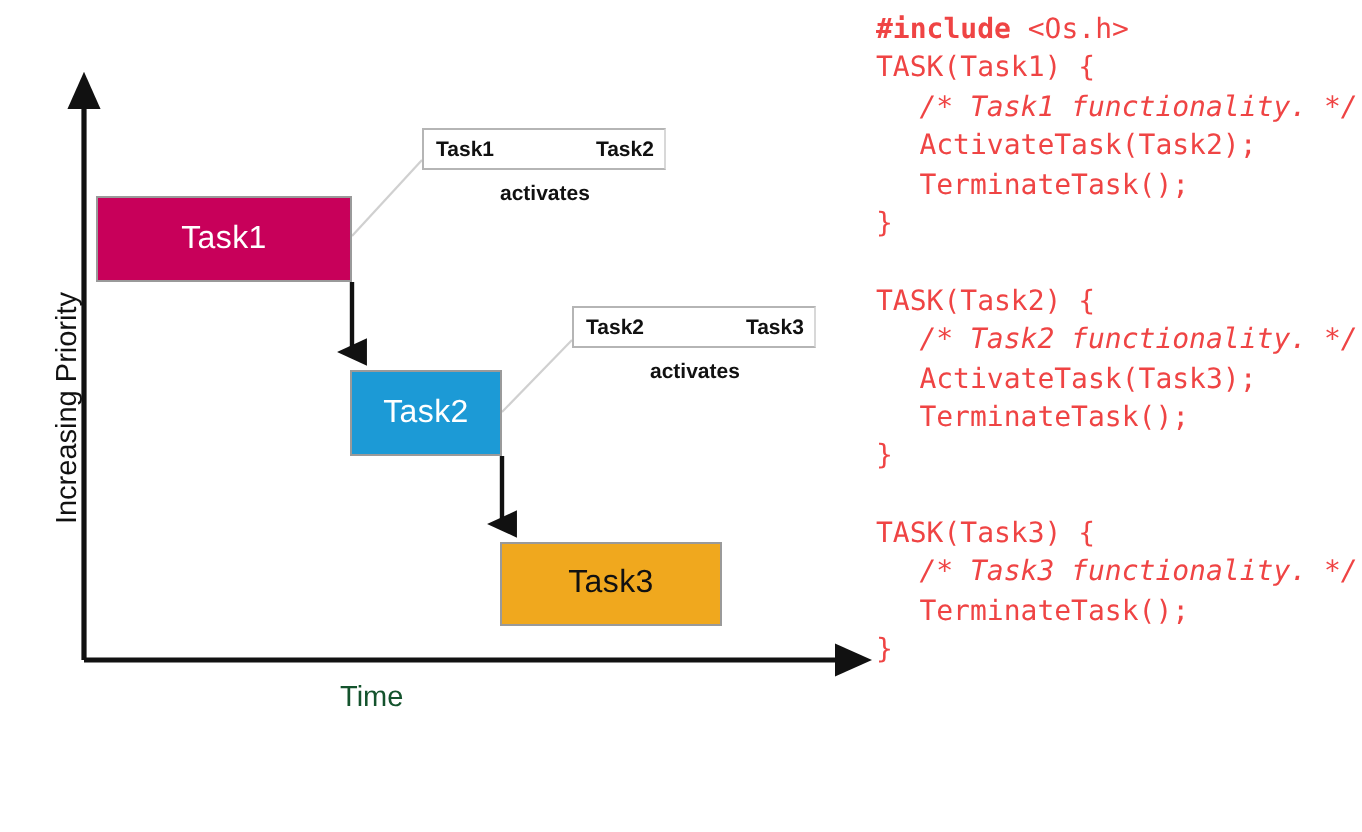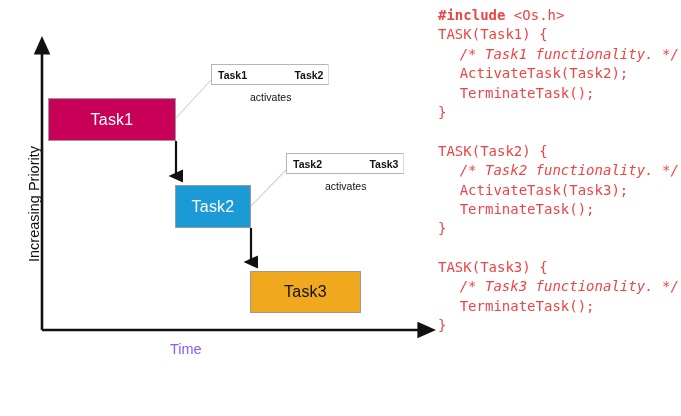--- a/index.html
+++ b/index.html
@@ -56,39 +56,39 @@
     font-size: 10.5px;
     color: #111111;
     display: flex;
     align-items: center;
     padding: 0 5px 0 6px;
     white-space: nowrap;
   }
   #callout-1 { left: 211px; top: 64px;  height: 21px; }
   #callout-2 { left: 286px; top: 153px; height: 21px; }
   .callout b { font-weight: bold; }
-  .callout .mid { font-weight: normal; padding: 0 3px; margin-top: 44px; }
+  .callout .mid { font-weight: bold; padding: 0 3px; margin-top: 44px; }
 
   
   #y-axis-label {
     position: absolute;
     left: -46px;
     top: 196px;
     width: 160px;
     text-align: center;
     transform: rotate(-90deg);
     font-size: 14.5px;
     color: #111111;
   }
   #x-axis-label {
     position: absolute;
     left: 170px;
     top: 341px;
     font-size: 14.5px;
-    color: #8b5cf6;
+    color: #14532d;
   }
 
   
   #code-panel {
     position: absolute;
     left: 438px; top: 6px;
     width: 243px; height: 410px;
     font-family: "DejaVu Sans Mono", "Liberation Mono", monospace;
     font-size: 14px;
     line-height: 19.4px;

